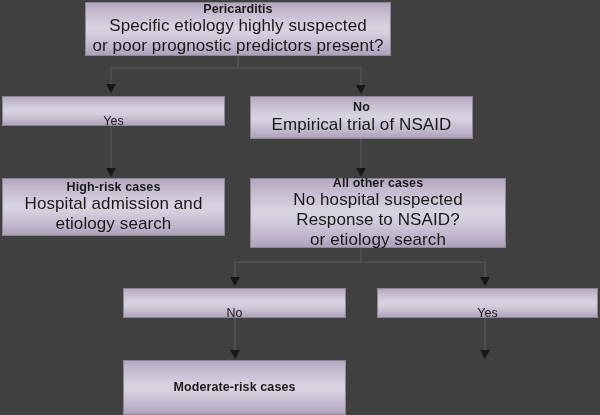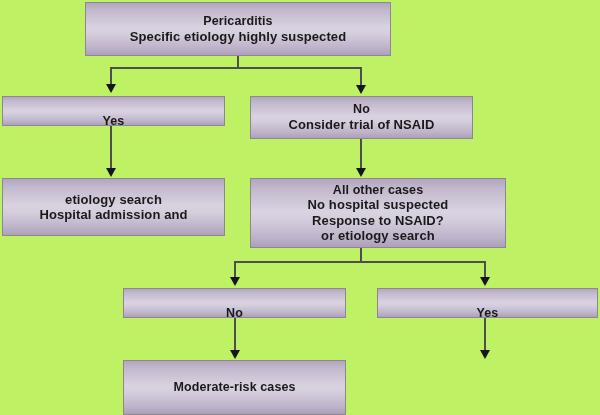--- a/index.html
+++ b/index.html
@@ -5,21 +5,21 @@
 <style>
   html,body{margin:0;padding:0;background:#ffffff;}
   body{
     font-family:"Liberation Sans","DejaVu Sans",sans-serif;
     -webkit-font-smoothing:antialiased;
   }
   #canvas{
     position:relative;
     width:600px;
     height:415px;
-    background:#bef264;
+    background:#404040;
     overflow:hidden;
   }
   
   .node{
     position:absolute;
     box-sizing:border-box;
     border:1px solid #8d8694;
     background:linear-gradient(to bottom,
         #b3a6bf 0%,
         #c3b8cd 14%,
@@ -35,25 +35,25 @@
     color:#1a1a1a;
     line-height:1.18;
     letter-spacing:0.1px;
   }
   .node .ttl{
     font-weight:bold;
     font-size:12.5px;
     white-space:nowrap;
   }
   .node .sub{
-    font-weight:bold;
-    font-size:13px;
+    font-weight:normal;
+    font-size:17px;
     white-space:nowrap;
   }
-  .node.single .ttl{font-weight:bold;margin-top:20px;}
+  .node.single .ttl{font-weight:normal;margin-top:20px;}
 
   
   .vline{
     position:absolute;
     width:2px;
     background:#4d4d52;
   }
   .hline{
     position:absolute;
     height:2px;
@@ -68,47 +68,49 @@
   }
 </style>
 </head>
 <body>
 
 <div id="canvas">
 
   <div class="node" style="left:85px;top:2px;width:306px;height:54px;">
     <div class="ttl">Pericarditis</div>
     <div class="sub">Specific etiology highly suspected</div>
+    <div class="sub">or poor prognostic predictors present?</div>
   </div>
 
   <div class="vline" style="left:237px;top:56px;width:2px;height:12px;"></div>
   <div class="hline" style="left:110px;top:67px;width:252px;"></div>
   <div class="vline" style="left:110px;top:67px;width:2px;height:18px;"></div>
   <div class="arrow" style="left:106px;top:84px;"></div>
   <div class="vline" style="left:360px;top:67px;width:2px;height:19px;"></div>
   <div class="arrow" style="left:356px;top:85px;"></div>
 
   <div class="node single" style="left:2px;top:96px;width:223px;height:30px;">
     <div class="ttl">Yes</div>
   </div>
 
   <div class="vline" style="left:110px;top:126px;width:2px;height:43px;"></div>
   <div class="arrow" style="left:106px;top:168px;"></div>
 
   <div class="node" style="left:250px;top:96px;width:223px;height:43px;">
     <div class="ttl">No</div>
-    <div class="sub">Consider trial of NSAID</div>
+    <div class="sub">Empirical trial of NSAID</div>
   </div>
 
   <div class="vline" style="left:360px;top:139px;width:2px;height:30px;"></div>
   <div class="arrow" style="left:356px;top:168px;"></div>
 
   <div class="node" style="left:2px;top:178px;width:223px;height:58px;">
+    <div class="ttl">High-risk cases</div>
+    <div class="sub">Hospital admission and</div>
     <div class="sub">etiology search</div>
-    <div class="sub">Hospital admission and</div>
   </div>
 
   <div class="node" style="left:250px;top:178px;width:256px;height:70px;">
     <div class="ttl">All other cases</div>
     <div class="sub">No hospital suspected</div>
     <div class="sub">Response to NSAID?</div>
     <div class="sub">or etiology search</div>
   </div>
 
   <div class="vline" style="left:360px;top:248px;width:2px;height:14px;"></div>

